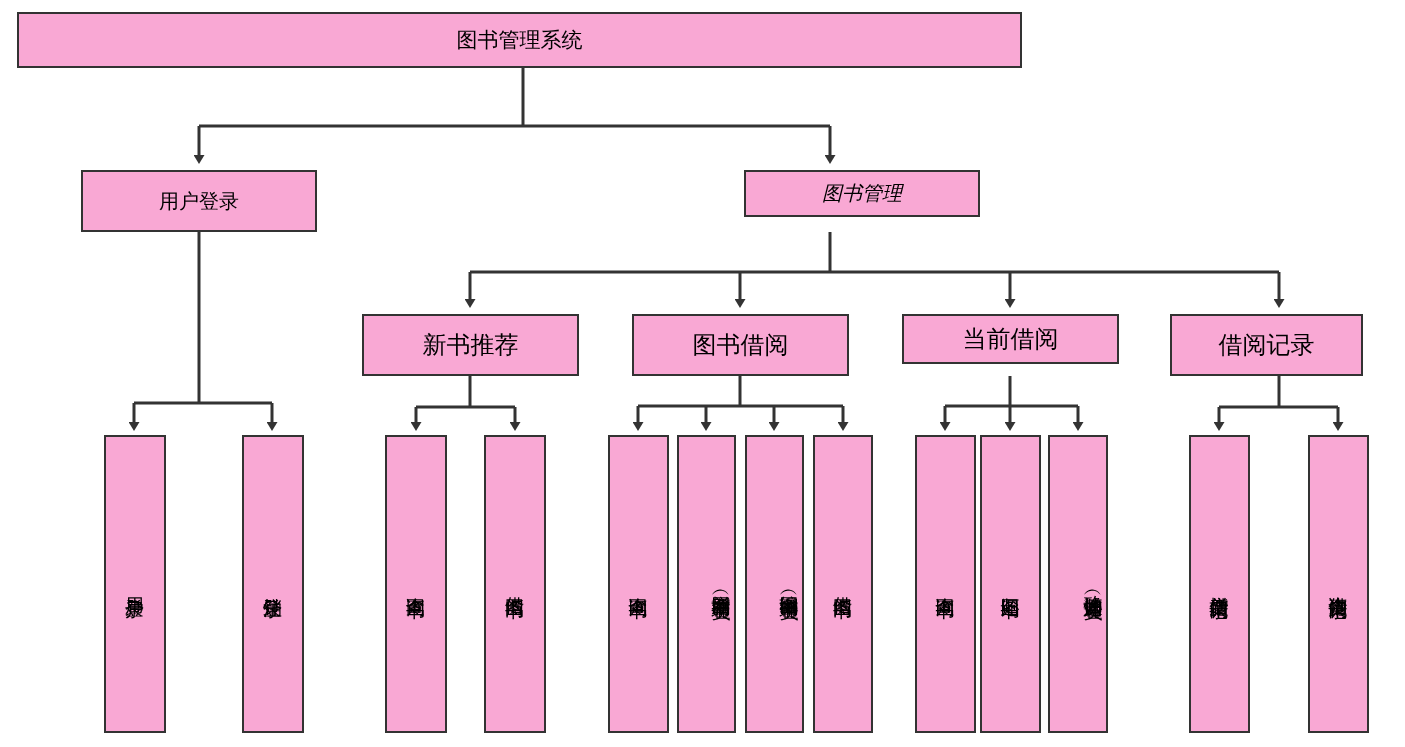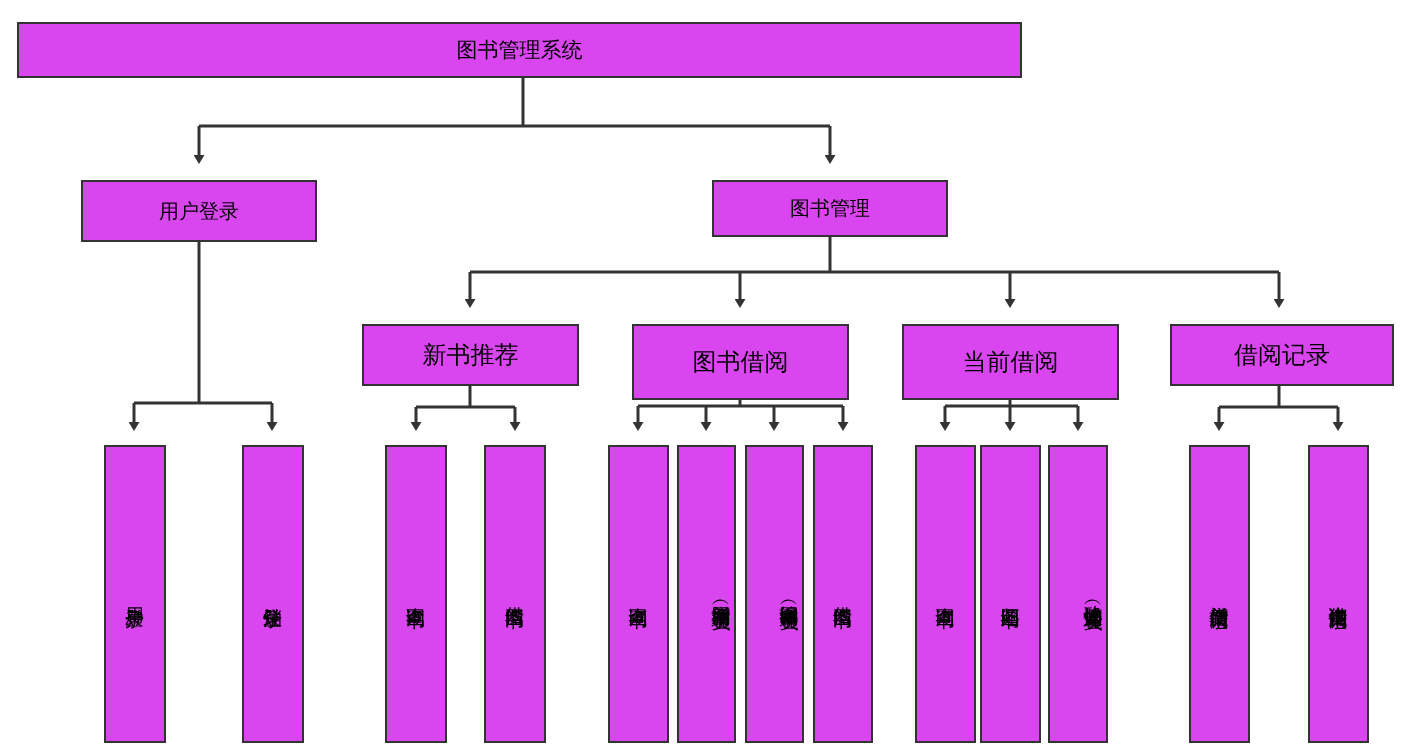--- a/index.html
+++ b/index.html
@@ -20,27 +20,26 @@
   }
   #connectors {
     position: absolute;
     left: 0; top: 0;
     width: 1405px; height: 747px;
     pointer-events: none;
   }
   .node {
     position: absolute;
     border: 2px solid #333333;
-    background: #d946ef;
+    background: #f9a8d4;
     display: flex;
     align-items: center;
     justify-content: center;
     color: #000000;
     line-height: 1.32;
-    margin-top: 10px;
   }
   .node.level-root {
     font-size: 21px;
   }
   .node.level-1 {
     font-size: 20px;
   }
   .node.level-2 {
     font-size: 24px;
   }
@@ -132,35 +131,35 @@
   </svg>
 
   <div class="node level-root" id="node-root" style="left: 17px; top: 12px; width: 1005px; height: 56px;">
     <span class="node-label">图书管理系统</span>
   </div>
 
   <div id="level1-container">
       <div class="node level-1" style="left: 81px; top: 170px; width: 236px; height: 62px;">
         <span class="node-label">用户登录</span>
       </div>
-      <div class="node level-1" style="left: 712px; top: 170px; width: 236px; height: 57px;">
+      <div class="node level-1" style="left: 744px; top: 170px; width: 236px; height: 47px; font-style: italic;">
         <span class="node-label">图书管理</span>
       </div>
     </div>
   <div id="level2-container">
       <div class="node level-2" style="left: 362px; top: 314px; width: 217px; height: 62px;">
         <span class="node-label">新书推荐</span>
       </div>
-      <div class="node level-2" style="left: 632px; top: 314px; width: 217px; height: 76px;">
+      <div class="node level-2" style="left: 632px; top: 314px; width: 217px; height: 62px;">
         <span class="node-label">图书借阅</span>
       </div>
-      <div class="node level-2" style="left: 902px; top: 314px; width: 217px; height: 76px;">
+      <div class="node level-2" style="left: 902px; top: 314px; width: 217px; height: 50px;">
         <span class="node-label">当前借阅</span>
       </div>
-      <div class="node level-2" style="left: 1170px; top: 314px; width: 224px; height: 62px;">
+      <div class="node level-2" style="left: 1170px; top: 314px; width: 193px; height: 62px;">
         <span class="node-label">借阅记录</span>
       </div>
     </div>
   <div id="leaf-container">
       <div class="node leaf" style="left: 104px; top: 435px; width: 62px; height: 298px;">
         <span class="node-label">用户登录</span>
       </div>
       <div class="node leaf" style="left: 242px; top: 435px; width: 62px; height: 298px;">
         <span class="node-label">注销登录</span>
       </div>

